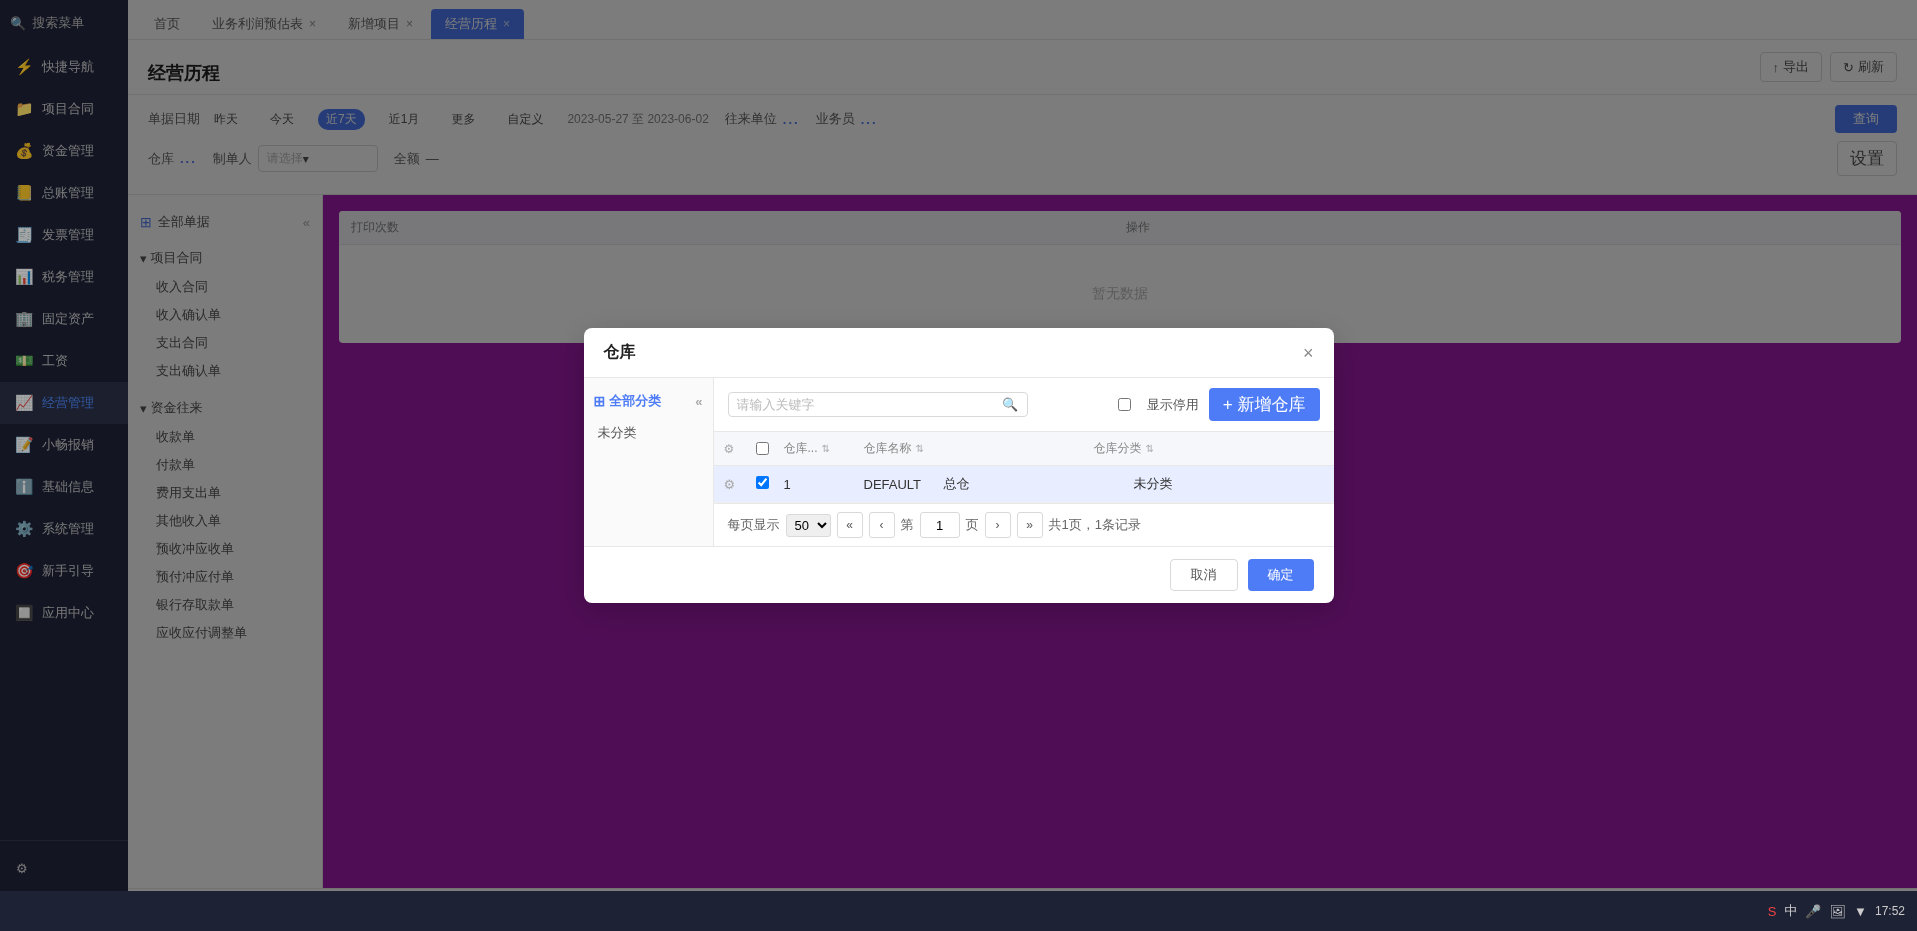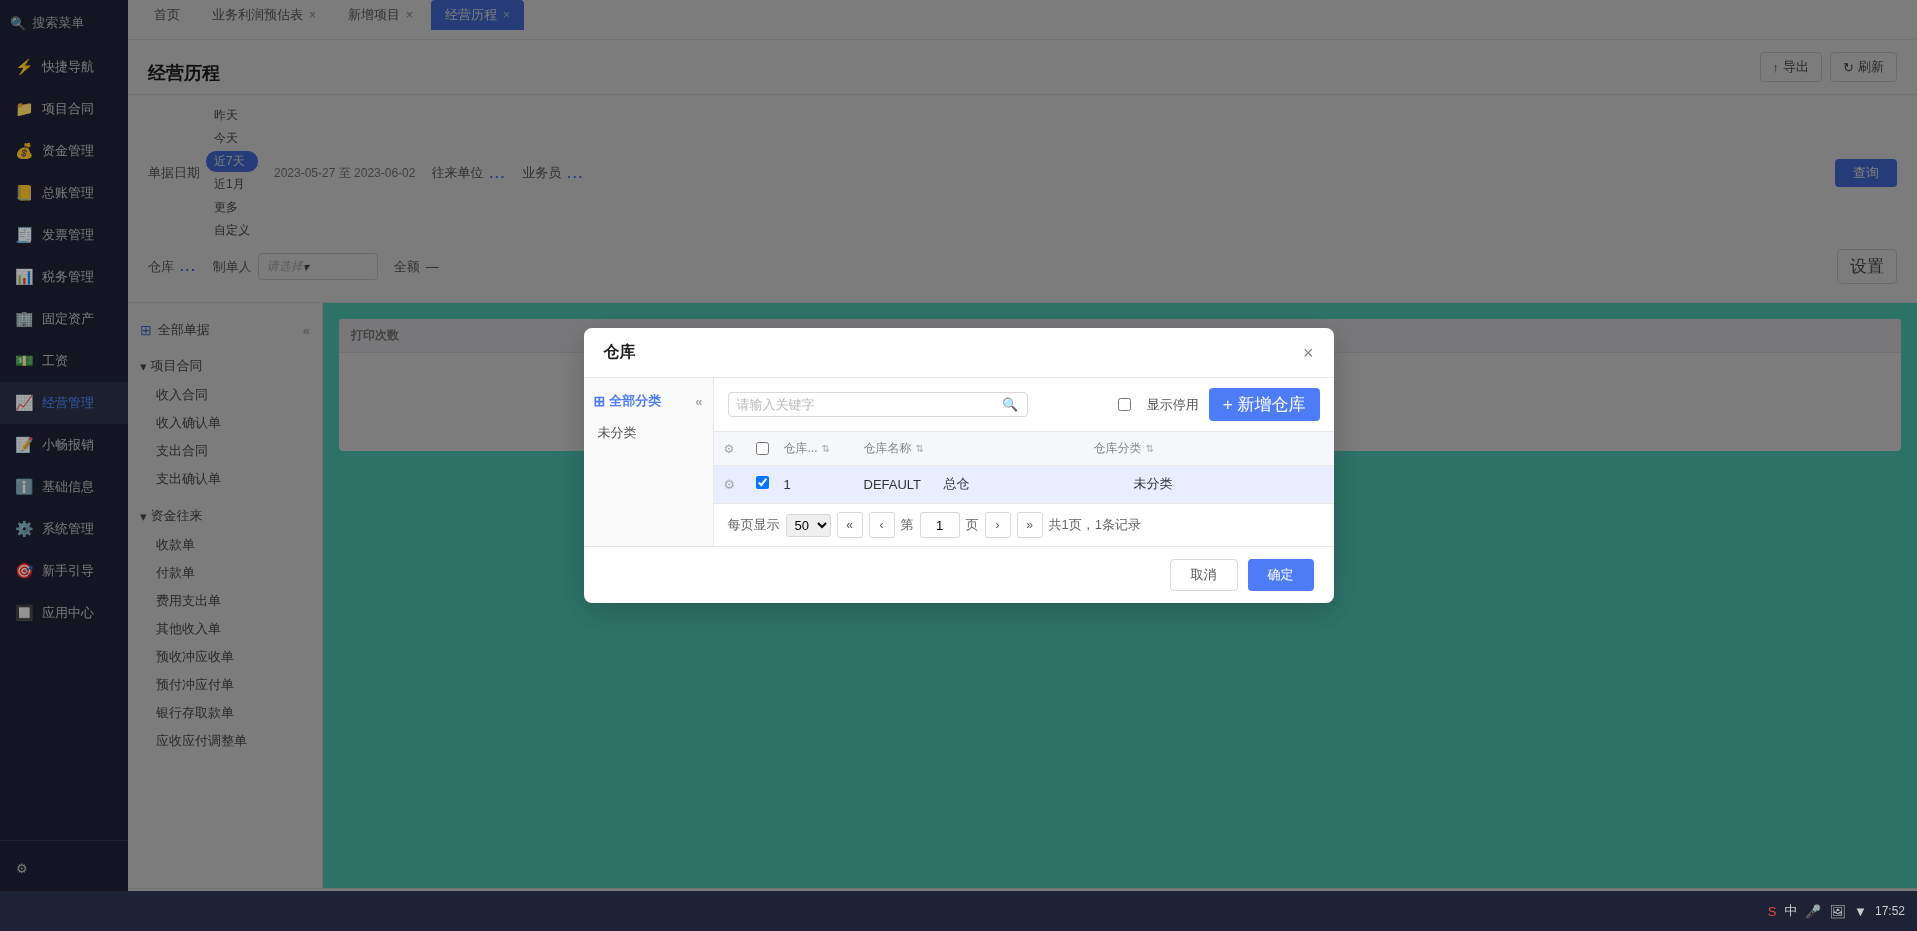--- a/index.html
+++ b/index.html
@@ -24,21 +24,21 @@
       display: flex; align-items: center; gap: 8px; padding: 10px 16px; cursor: pointer; color: #bbb; font-size: 13px;
     }
 
     
     .main-area {
       margin-left: 128px; height: 100%; display: flex; flex-direction: column;
     }
 
     
     .tab-bar {
-      background: #fff; border-bottom: 1px solid #e8e8e8; display: flex; align-items: flex-start; padding: 0 12px; height: 40px; gap: 4px;
+      background: #fff; border-bottom: 1px solid #e8e8e8; display: flex; align-items: flex-end; padding: 0 12px; height: 40px; gap: 4px;
     }
     .tab {
       display: flex; align-items: center; gap: 6px; padding: 6px 14px; border-radius: 4px 4px 0 0; font-size: 13px; cursor: pointer; color: #666; white-space: nowrap;
     }
     .tab.active { background: #4e7cf6; color: #fff; }
     .tab-close { font-size: 12px; opacity: 0.7; }
 
     
     .page-header {
       background: #fff; padding: 12px 20px 0; border-bottom: 1px solid #e8e8e8; display: flex; align-items: center; justify-content: space-between;
@@ -47,46 +47,46 @@
     .page-actions { display: flex; gap: 8px; align-items: center; padding-bottom: 12px; }
     .btn-export, .btn-refresh { display: flex; align-items: center; gap: 4px; border: 1px solid #d9d9d9; background: #fff; padding: 5px 12px; border-radius: 4px; cursor: pointer; font-size: 13px; color: #555; }
 
     
     .filter-bar {
       background: #fff; padding: 10px 20px; border-bottom: 1px solid #e8e8e8;
     }
     .filter-row { display: flex; align-items: center; gap: 16px; flex-wrap: wrap; margin-bottom: 8px; }
     .filter-item { display: flex; align-items: center; gap: 6px; font-size: 13px; color: #555; }
     .filter-label { color: #666; white-space: nowrap; }
-    .date-tabs { display: flex; gap: 2px; flex-direction: column; }
+    .date-tabs { display: flex; gap: 16px; }
     .date-tab { padding: 2px 8px; border-radius: 3px; cursor: pointer; font-size: 12px; color: #555; }
     .date-tab.active { background: #4e7cf6; color: #fff; border-radius: 10px; }
     .date-range { font-size: 12px; color: #888; }
     .filter-dots { color: #4e7cf6; cursor: pointer; font-weight: bold; letter-spacing: 2px; }
-    .select-field { border: 1px solid #d9d9d9; border-radius: 4px; padding: 4px 8px; font-size: 12px; min-width: 120px; color: #555; display: flex; align-items: center; cursor: pointer; font-style: italic; }
+    .select-field { border: 1px solid #d9d9d9; border-radius: 4px; padding: 4px 8px; font-size: 12px; min-width: 120px; color: #555; display: flex; align-items: center; cursor: pointer; }
     .btn-query { background: #4e7cf6; color: #fff; border: none; padding: 5px 18px; border-radius: 4px; cursor: pointer; font-size: 13px; }
     .btn-settings { border: 1px solid #d9d9d9; background: #fff; padding: 5px 12px; border-radius: 4px; cursor: pointer; font-size: 17px; color: #555; }
 
     
     .content-area {
       flex: 1; display: flex; overflow: hidden;
     }
 
     
     .nav-tree {
       width: 195px; background: #fff; border-right: 1px solid #e8e8e8; padding: 10px 0; overflow-y: auto;
     }
     .nav-tree-header { display: flex; align-items: center; justify-content: space-between; padding: 8px 12px; font-size: 13px; color: #555; }
     .nav-section { padding: 4px 0; }
     .nav-section-title { display: flex; align-items: center; gap: 4px; padding: 6px 12px; font-size: 13px; color: #555; cursor: pointer; }
     .nav-child { padding: 5px 28px; font-size: 13px; color: #555; cursor: pointer; }
 
     
     .table-area {
-      flex: 1; padding: 16px; overflow: auto; background: #5eead4; font-weight: bold;
+      flex: 1; padding: 16px; overflow: auto; background: #a21caf;
     }
     .data-table {
       background: #fff; border-radius: 4px; overflow: hidden;
     }
     .table-header-row {
       display: flex; background: #f5f7fa; border-bottom: 1px solid #e8e8e8; padding: 8px 12px; font-size: 12px; color: #888; gap: 12px; align-items: center;
     }
     .table-col { flex: 1; display: flex; align-items: center; gap: 4px; }
 
     

